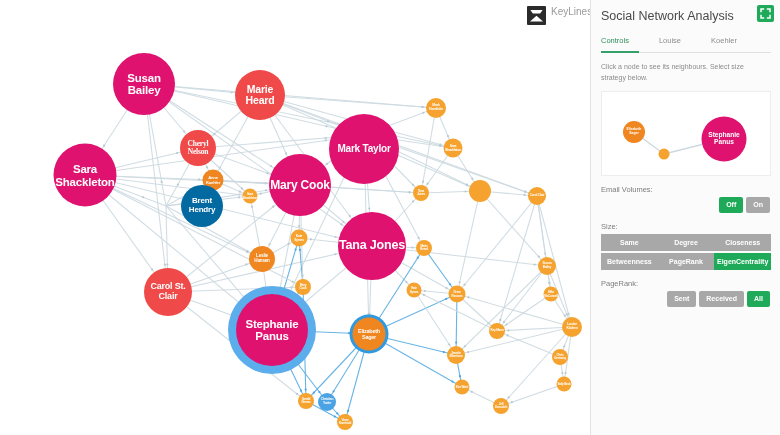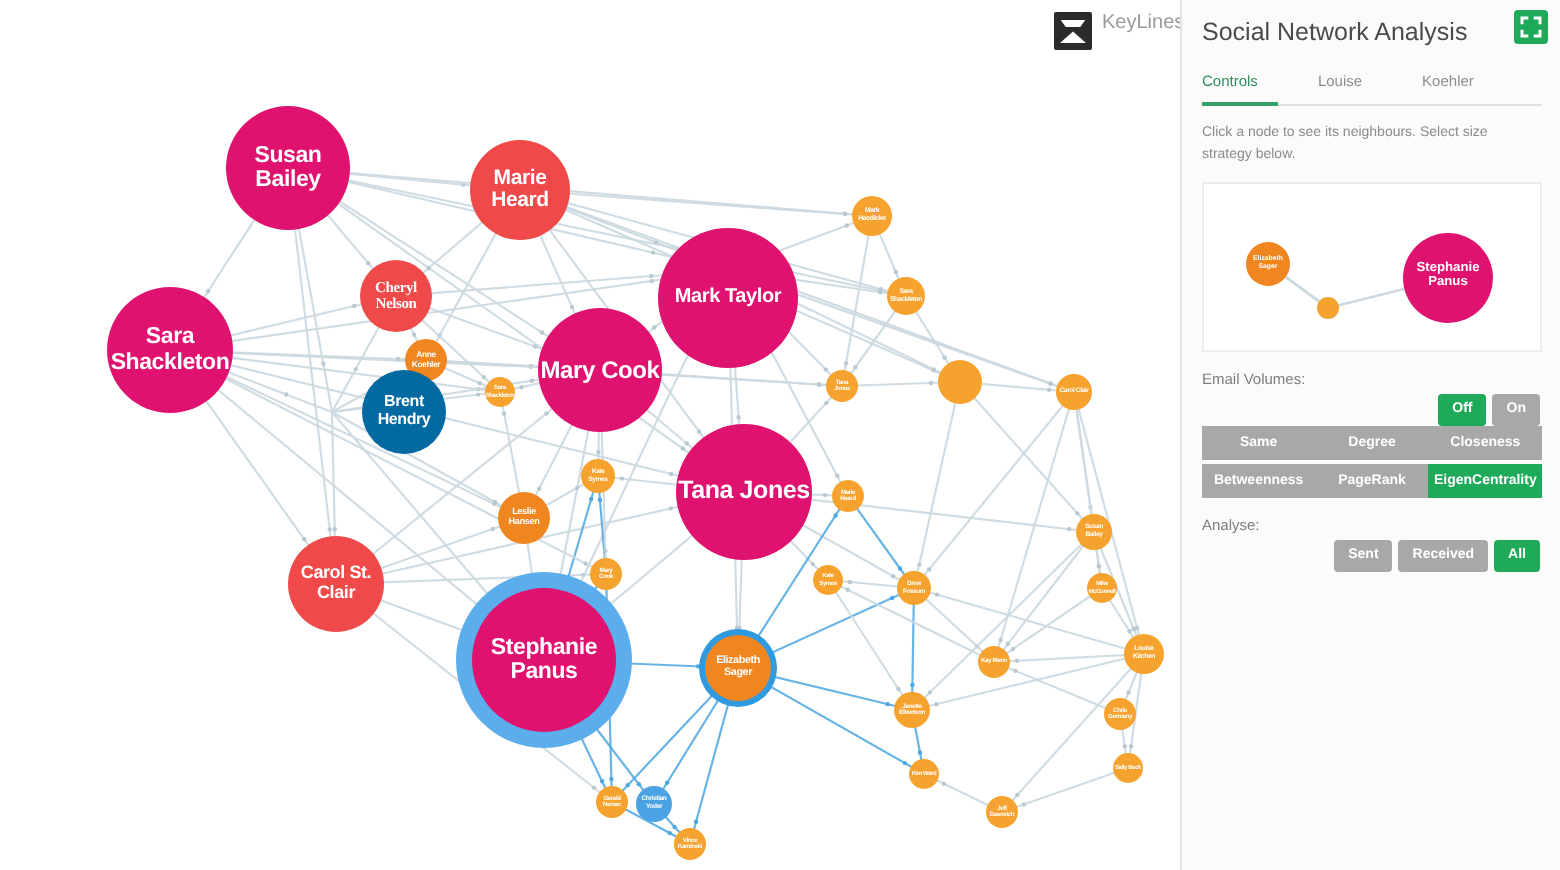--- a/index.html
+++ b/index.html
@@ -472,32 +472,33 @@
         <div class="mnode" style="left: 62px; top: 62px; width: 11px; height: 11px; background: rgb(245, 163, 46); font-size: 3px;"></div>
         <div class="mnode" style="left: 122px; top: 47px; width: 45px; height: 45px; background: rgb(224, 18, 111); font-size: 6.6px;">Stephanie Panus</div>
       </div>
 
     <div class="ctl-label">Email Volumes:</div>
     <div class="row right" id="email-row">
         <div class="btn green">Off</div>
         <div class="btn">On</div>
       </div>
 
+    <div class="ctl-label">Size:</div>
     <div class="seg seg-wrap" id="size-row1">
         <div class="btn">Same</div>
         <div class="btn">Degree</div>
         <div class="btn">Closeness</div>
       </div>
     <div class="seg" id="size-row2">
         <div class="btn">Betweenness</div>
         <div class="btn">PageRank</div>
         <div class="btn green">EigenCentrality</div>
       </div>
 
-    <div class="ctl-label">Analyse:</div>
+    <div class="ctl-label">PageRank:</div>
     <div class="row right" id="analyse-row">
         <div class="btn">Sent</div>
         <div class="btn">Received</div>
         <div class="btn green">All</div>
       </div>
 
   </div>
 </div>
 
 </body></html>

